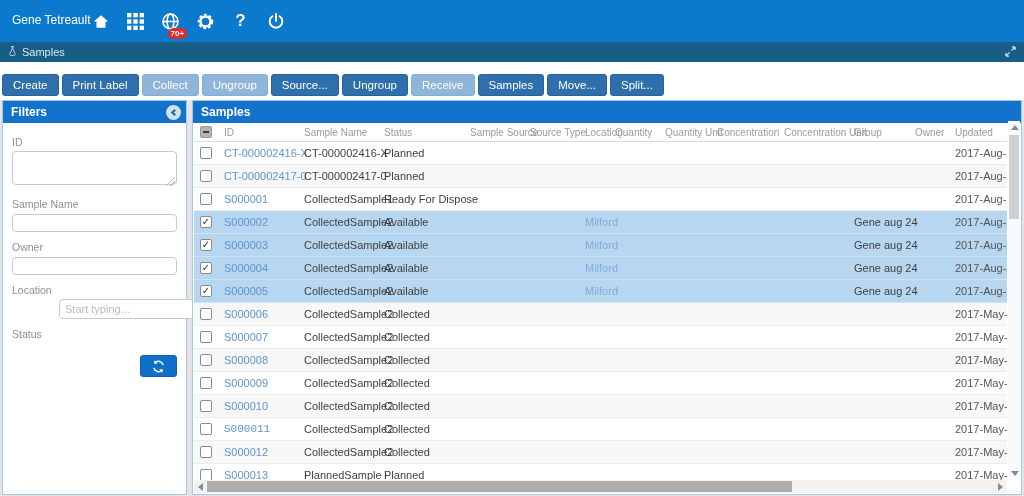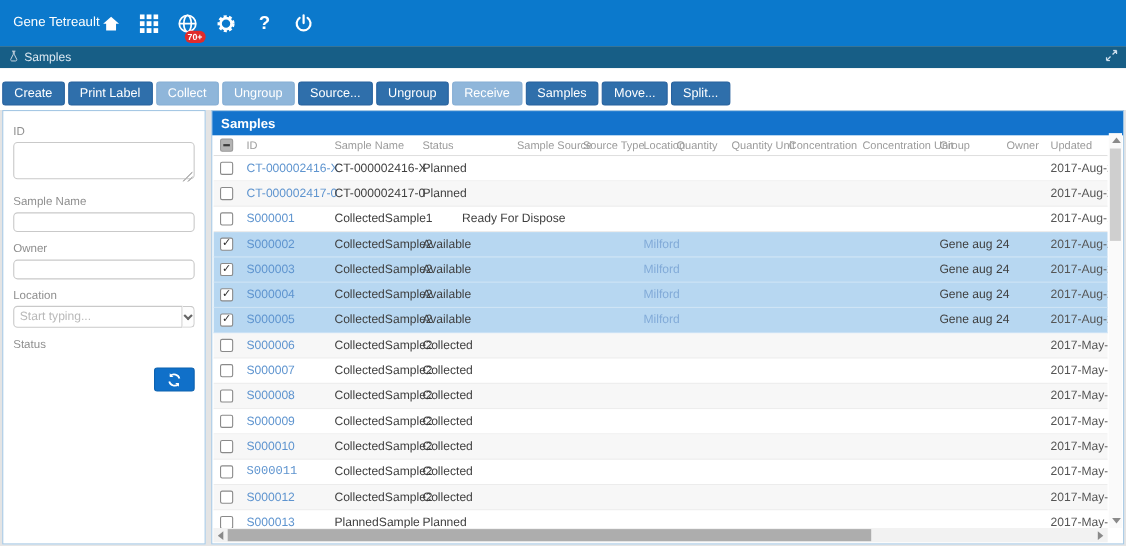--- a/index.html
+++ b/index.html
@@ -51,21 +51,21 @@
   .f-label { font-size:10.5px; color:#8f8f8f; margin:9px 0 3px; }
   .f-input { width:100%; height:18px; border:1px solid #c9c9c9; border-radius:4px;
     font-size:11px; padding:0 5px; font-family:"Liberation Sans",sans-serif; color:#444; }
   .f-textarea-wrap { position:relative; }
   .f-textarea { width:100%; height:34px; border:1px solid #c9c9c9; border-radius:4px;
     resize:none; font-family:"Liberation Sans",sans-serif; font-size:11px; padding:2px 5px; }
   .grip { position:absolute; right:2px; bottom:3px; width:9px; height:9px;
     background:linear-gradient(135deg, transparent 0 45%, #b9b9b9 45% 55%, transparent 55% 70%, #b9b9b9 70% 80%, transparent 80%); }
   .combo { display:flex; }
   .combo input { flex:1; height:20px; border:1px solid #c9c9c9; border-radius:4px 0 0 4px;
-    font-size:11px; padding:0 5px; font-family:"Liberation Sans",sans-serif; }
+    font-size:11px; padding:0 5px; font-family:"Liberation Sans",sans-serif;margin-left:47px; }
   .combo input::placeholder { color:#b9b9b9; }
   .combo-btn { width:24px; height:20px; border:1px solid #c9c9c9; border-left:none;
     border-radius:0 4px 4px 0; background:#fdfdfd; display:flex; align-items:center;
     justify-content:center; cursor:pointer; }
   .combo-btn i { display:block; width:6px; height:6px; border-right:2px solid #666;
     border-bottom:2px solid #666; transform:rotate(45deg); margin-top:-3px; }
   .f-select { height:18px; border:1px solid #c9c9c9; border-radius:4px; display:flex;
     align-items:center; padding:0 6px; font-size:11px; color:#444; cursor:pointer; }
   .f-select .sel-spacer { flex:1; }
   .caret-down { width:0; height:0; border-left:4px solid transparent;
@@ -194,20 +194,27 @@
     <button class="tb-btn">Ungroup</button>
     <button class="tb-btn disabled">Receive</button>
     <button class="tb-btn">Samples</button>
     <button class="tb-btn">Move...</button>
     <button class="tb-btn">Split...</button>
   </div>
 
 <div class="content">
 
   <div class="panel filters">
+    <div class="panel-header">
+      <span>Filters</span>
+      <span class="ph-spacer"></span>
+      <span class="collapse-btn">
+          <i></i>
+        </span>
+    </div>
     <div class="filters-body">
       <div class="f-label">ID</div>
       <div class="f-textarea-wrap">
         <textarea class="f-textarea" style=""></textarea>
         <div class="grip"></div>
       </div>
       <div class="f-label">Sample Name</div>
       <input class="f-input" style="">
       <div class="f-label">Owner</div>
       <input class="f-input" style="">
@@ -295,21 +302,21 @@
             <span class="td" style="width: 61px;"></span>
             <span class="td" style="width: 40px;"></span>
             <span class="td date" style="width: 55px;">2017-Aug-23</span>
           </div>
           <div class="trow">
             <span class="cb-cell" style="width: 24px;">
               <span class="cbox"></span>
             </span>
             <span class="td link" style="width: 80px;">S000001</span>
             <span class="td" style="width: 80px;">CollectedSample1</span>
-            <span class="td" style="width: 86px; padding-left: 36px;">Ready For Dispose</span>
+            <span class="td" style="width: 86px;">Ready For Dispose</span>
             <span class="td" style="width: 60px;"></span>
             <span class="td" style="width: 55px;"></span>
             <span class="td loc" style="width: 30px;"></span>
             <span class="td" style="width: 50px;"></span>
             <span class="td" style="width: 52px;"></span>
             <span class="td" style="width: 67px;"></span>
             <span class="td" style="width: 70px;"></span>
             <span class="td" style="width: 61px;"></span>
             <span class="td" style="width: 40px;"></span>
             <span class="td date" style="width: 55px;">2017-Aug-17</span>

